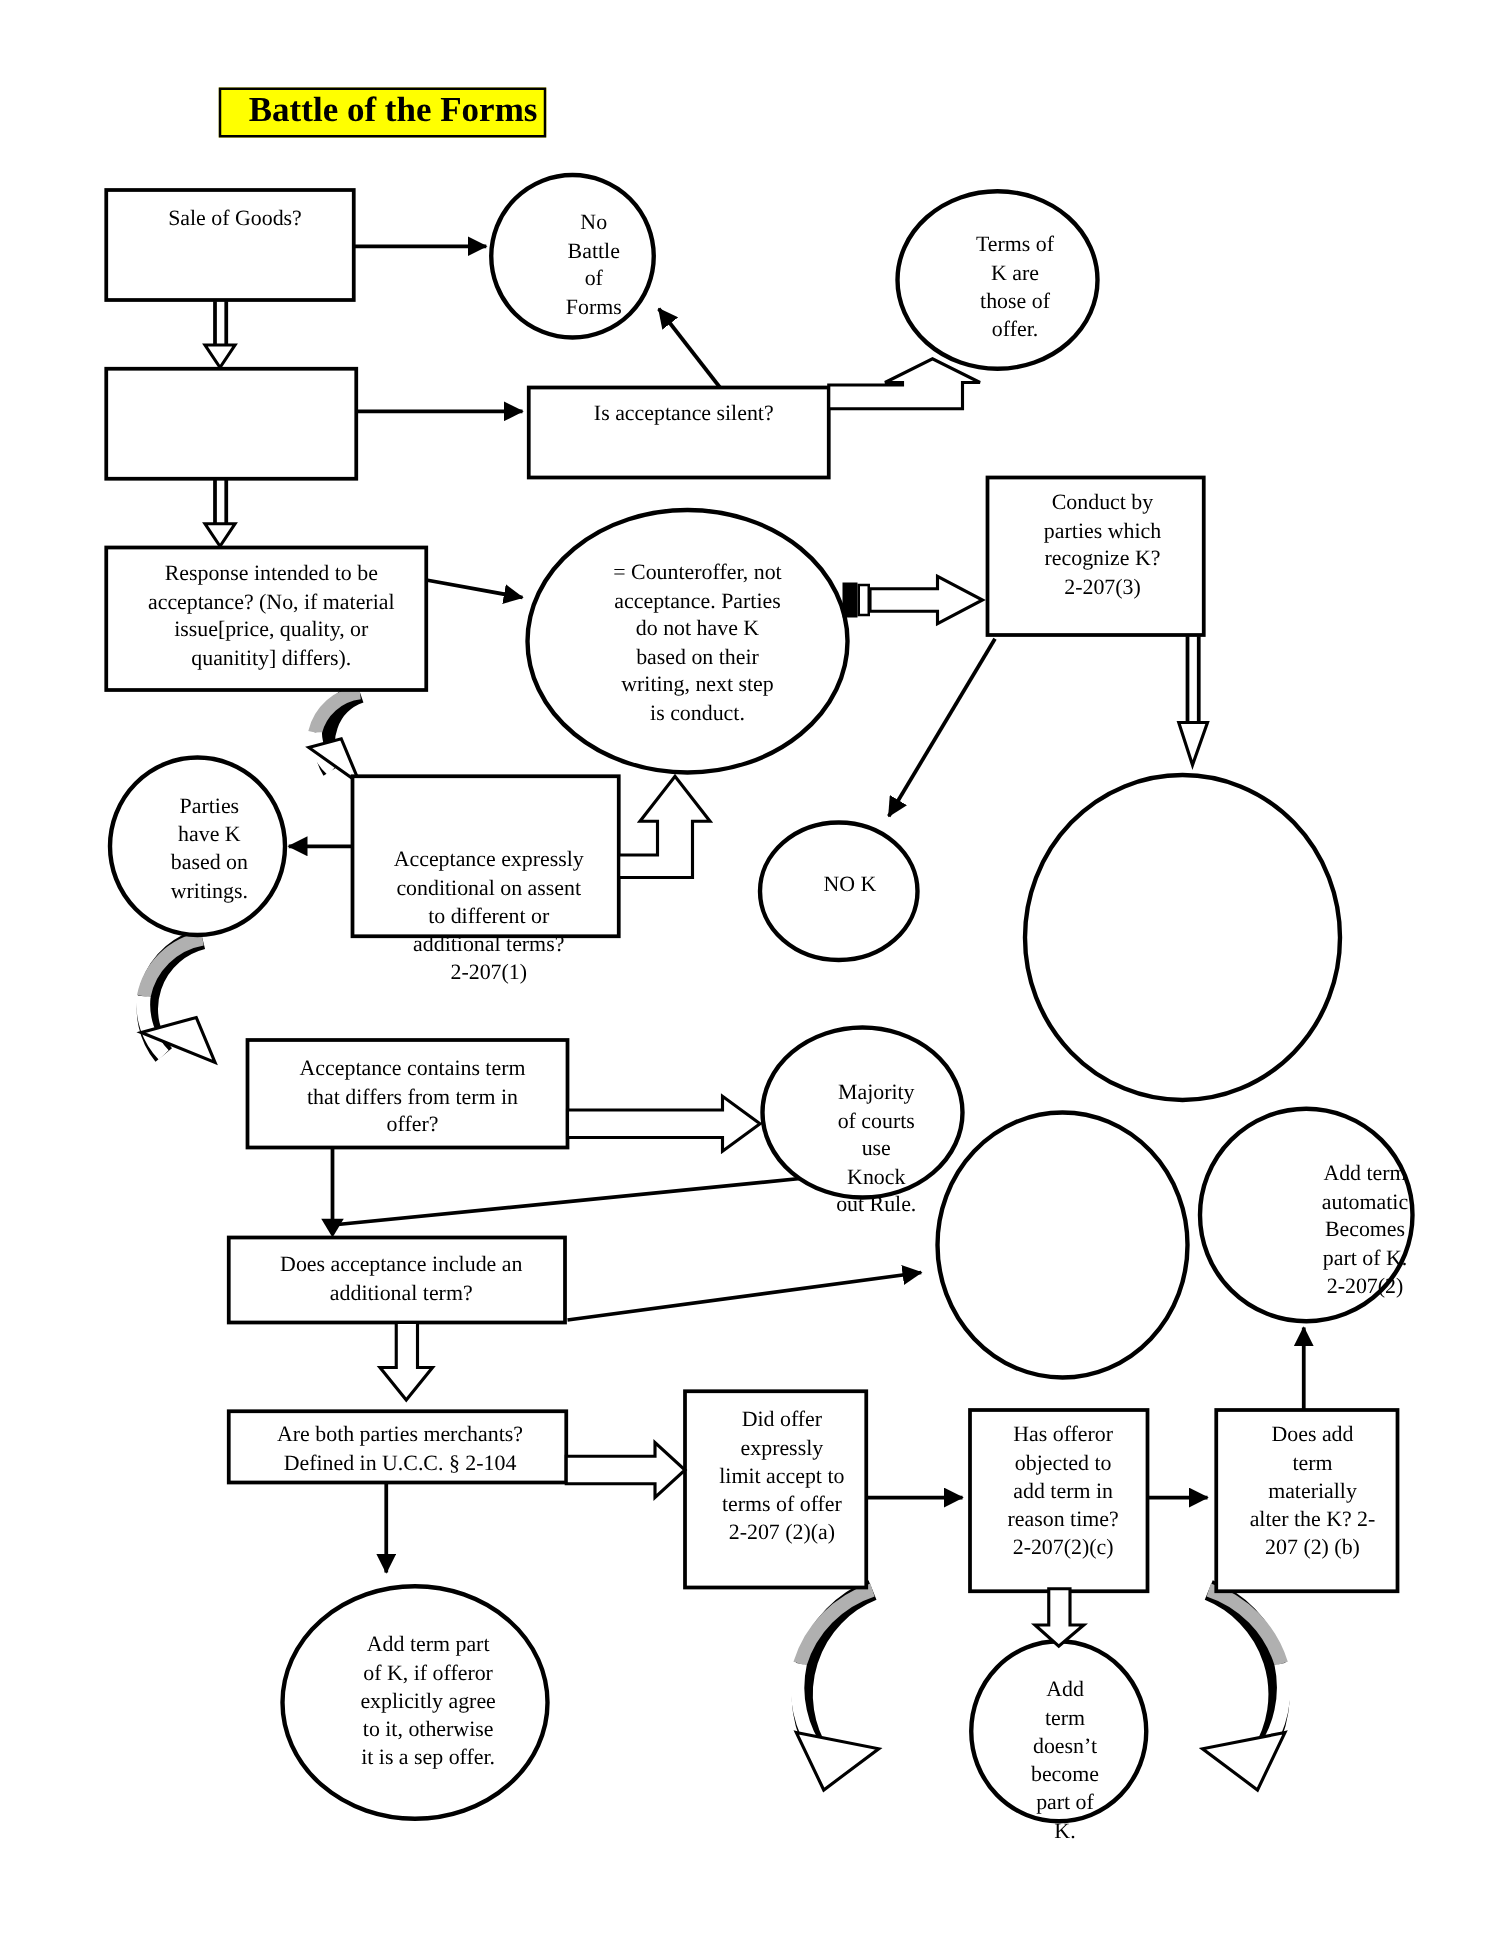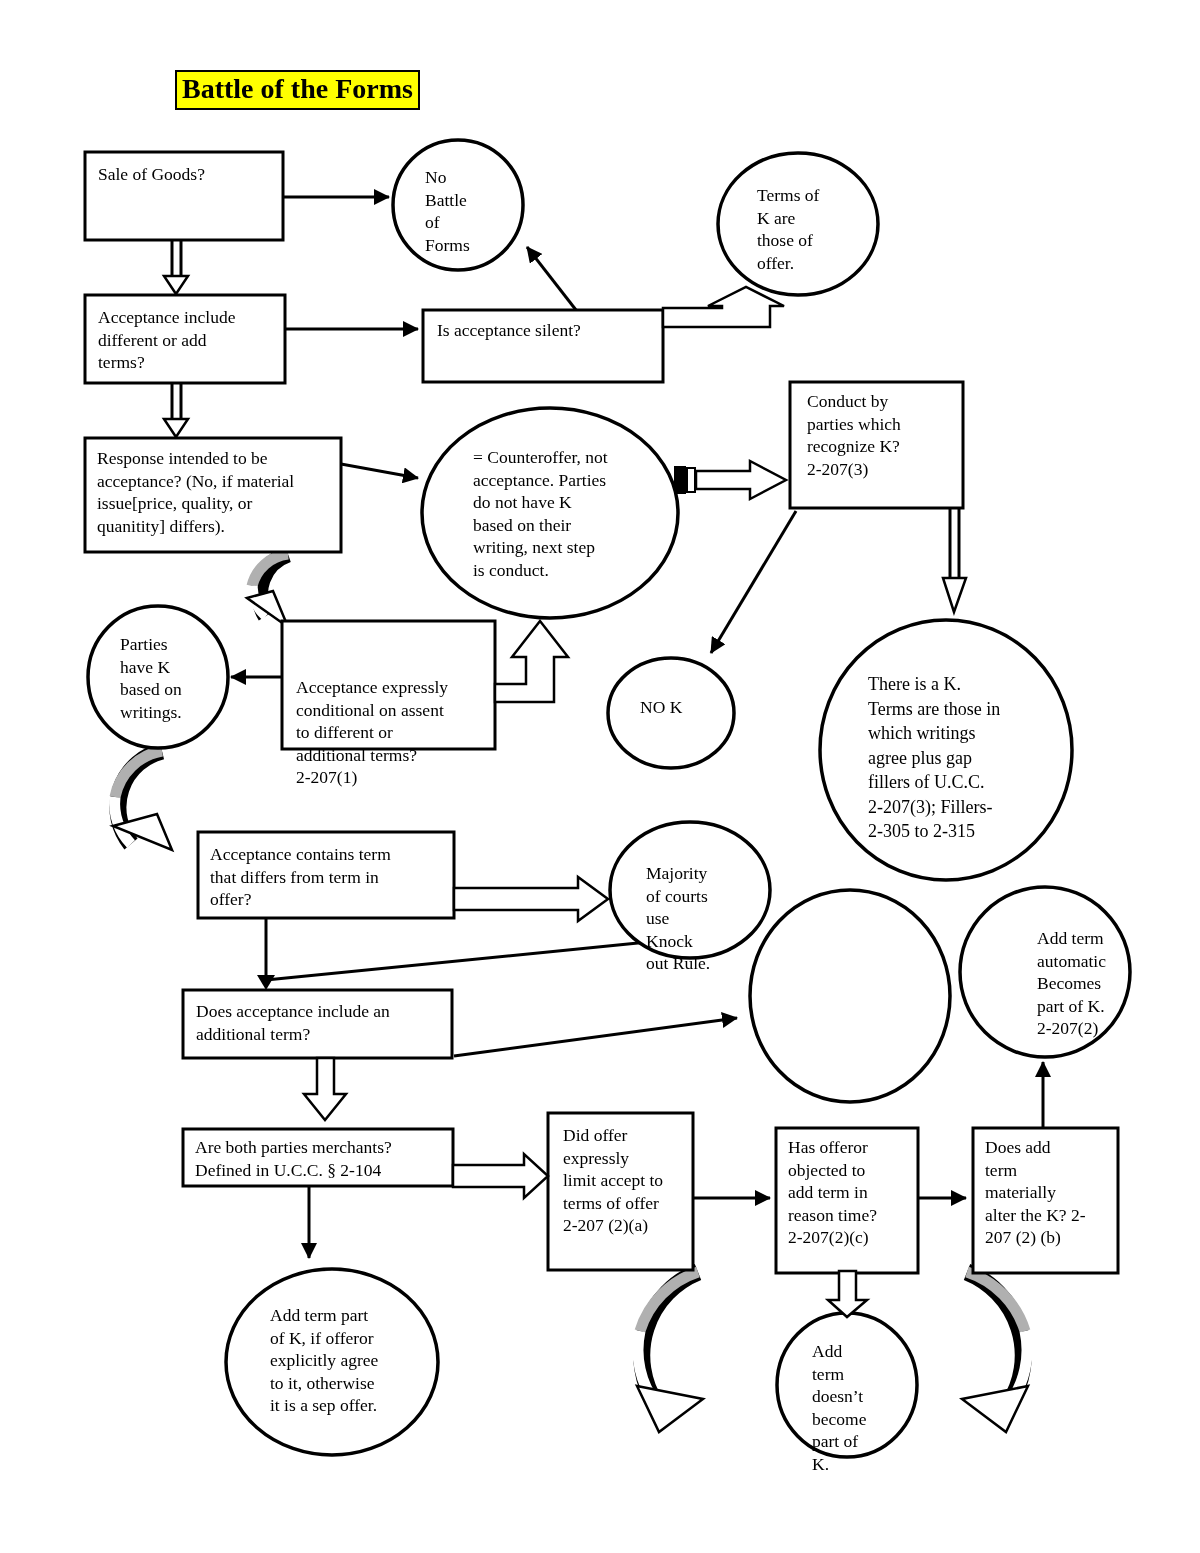--- a/index.html
+++ b/index.html
@@ -1,24 +1,24 @@
 <!DOCTYPE html>
 <html><head>
 <meta charset="utf-8">
 <style>
   html,body { margin:0; padding:0; background:#ffffff; }
   #page { position:relative; width:1200px; height:1553px; background:#ffffff;
           font-family:"Liberation Serif", serif; overflow:hidden; }
   #diagram-svg { position:absolute; left:0; top:0; }
   .node-text { position:absolute; font-size:17.5px; line-height:22.5px; color:#000;
-               white-space:pre-line; z-index:5; }
+               white-space:pre-line; z-index:5;text-align:center; }
   .big-text  { font-size:18px; line-height:24.5px; }
   #page-title { position:absolute; left:175px; top:70px; z-index:6;
                 font-size:28px; font-weight:bold; color:#000;
-                padding:1px 5px 3px 5px; border:2px solid #000; }
+                padding:1px 5px 3px 22px; border:2px solid #000; }
 </style>
 </head>
 <body>
 
 <div id="page">
 
   <svg id="diagram-svg" width="1200" height="1553" viewBox="0 0 1200 1553">
     <defs>
       <marker id="ah" markerUnits="userSpaceOnUse" markerWidth="18" markerHeight="16" refX="15" refY="8" orient="auto">
         <path d="M0,0 L16,8 L0,16 Z" fill="#000"></path>
@@ -134,23 +134,20 @@
 
   <div class="node-text" style="left:98px;  top:163px; width:180px;">Sale of Goods?</div>
   <div class="node-text" style="left:425px; top:166px; width:100px;">No
 Battle
 of
 Forms</div>
   <div class="node-text" style="left:757px; top:184px; width:110px;">Terms of
 K are
 those of
 offer.</div>
-  <div class="node-text" style="left:98px;  top:306px; width:185px;">Acceptance include
-different or add
-terms?</div>
   <div class="node-text" style="left:437px; top:319px; width:220px;">Is acceptance silent?</div>
   <div class="node-text" style="left:807px; top:390px; width:150px;">Conduct by
 parties which
 recognize K?
 2-207(3)</div>
   <div class="node-text" style="left:97px;  top:447px; width:240px;">Response intended to be
 acceptance? (No, if material
 issue[price, quality, or
 quanitity] differs).</div>
   <div class="node-text" style="left:473px; top:446px; width:170px;">= Counteroffer, not
@@ -162,27 +159,20 @@
   <div class="node-text" style="left:296px; top:632px; width:190px;margin-top:44px;">Acceptance expressly
 conditional on assent
 to different or
 additional terms?
 2-207(1)</div>
   <div class="node-text" style="left:120px; top:633px; width:95px;">Parties
 have K
 based on
 writings.</div>
   <div class="node-text" style="left:640px; top:684px; width:80px;margin-top:12px;">NO K</div>
-  <div class="node-text big-text" style="left:868px; top:672px; width:170px;">There is a K.
-Terms are those in
-which writings
-agree plus gap
-fillers of U.C.C.
-2-207(3); Fillers-
-2-305 to 2-315</div>
   <div class="node-text" style="left:210px; top:843px; width:240px;">Acceptance contains term
 that differs from term in
 offer?</div>
   <div class="node-text" style="left:646px; top:862px; width:110px;">Majority
 of courts
 use
 Knock
 out Rule.</div>
   <div class="node-text" style="left:196px; top:1000px; width:250px;">Does acceptance include an
 additional term?</div>

